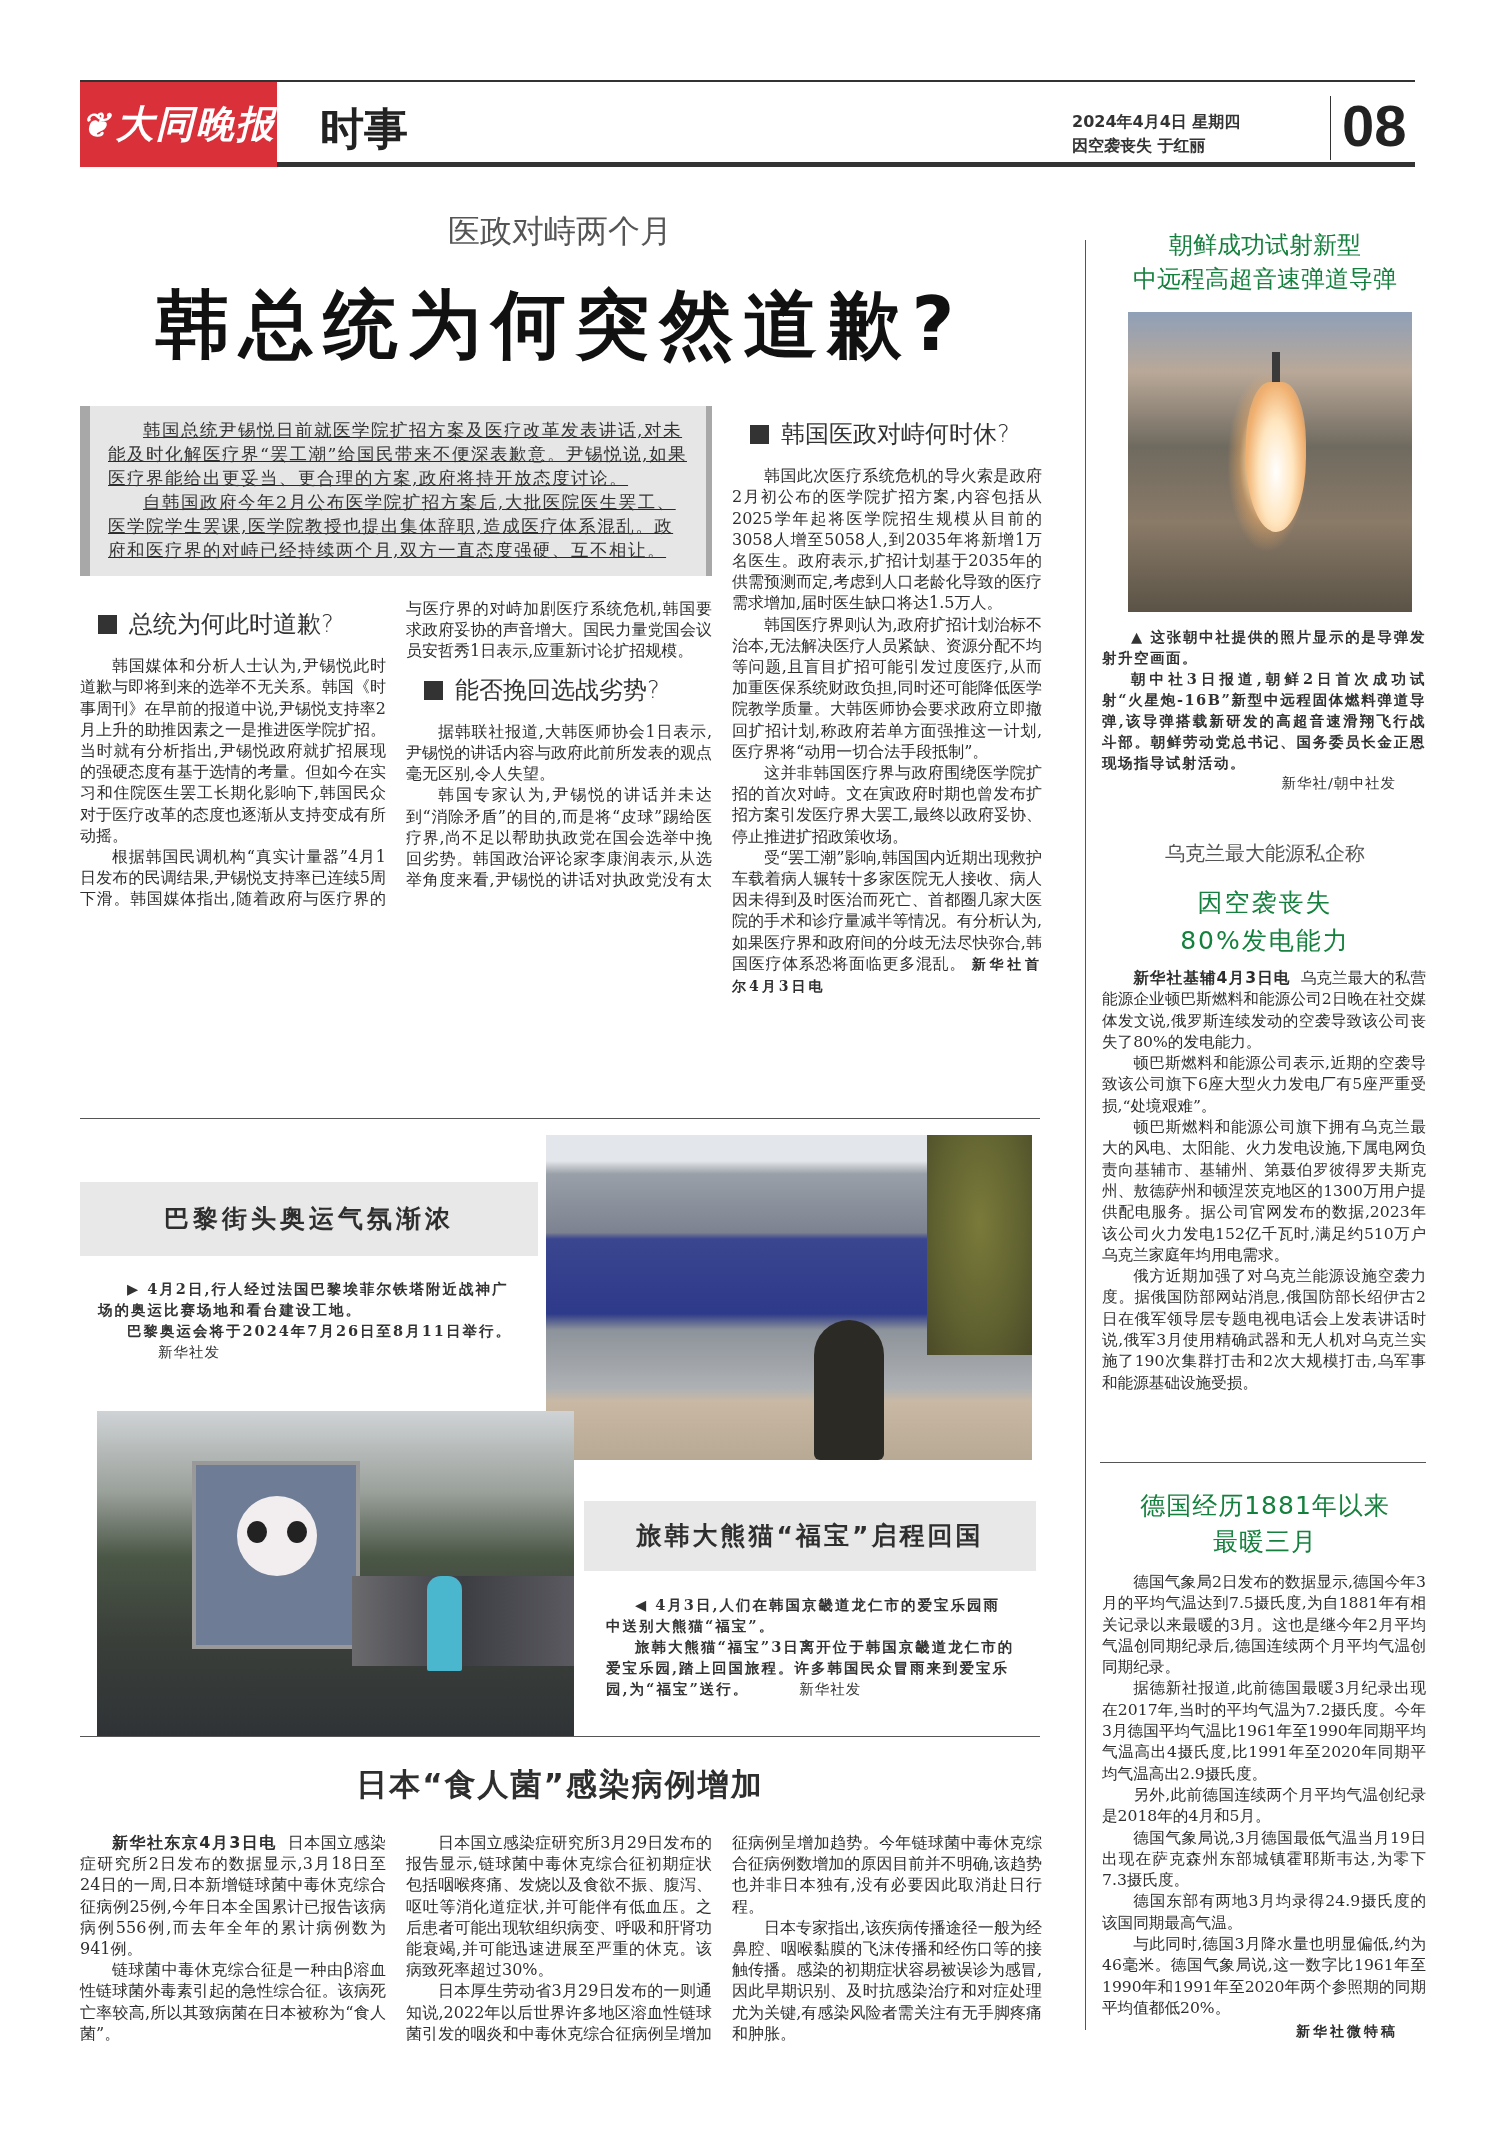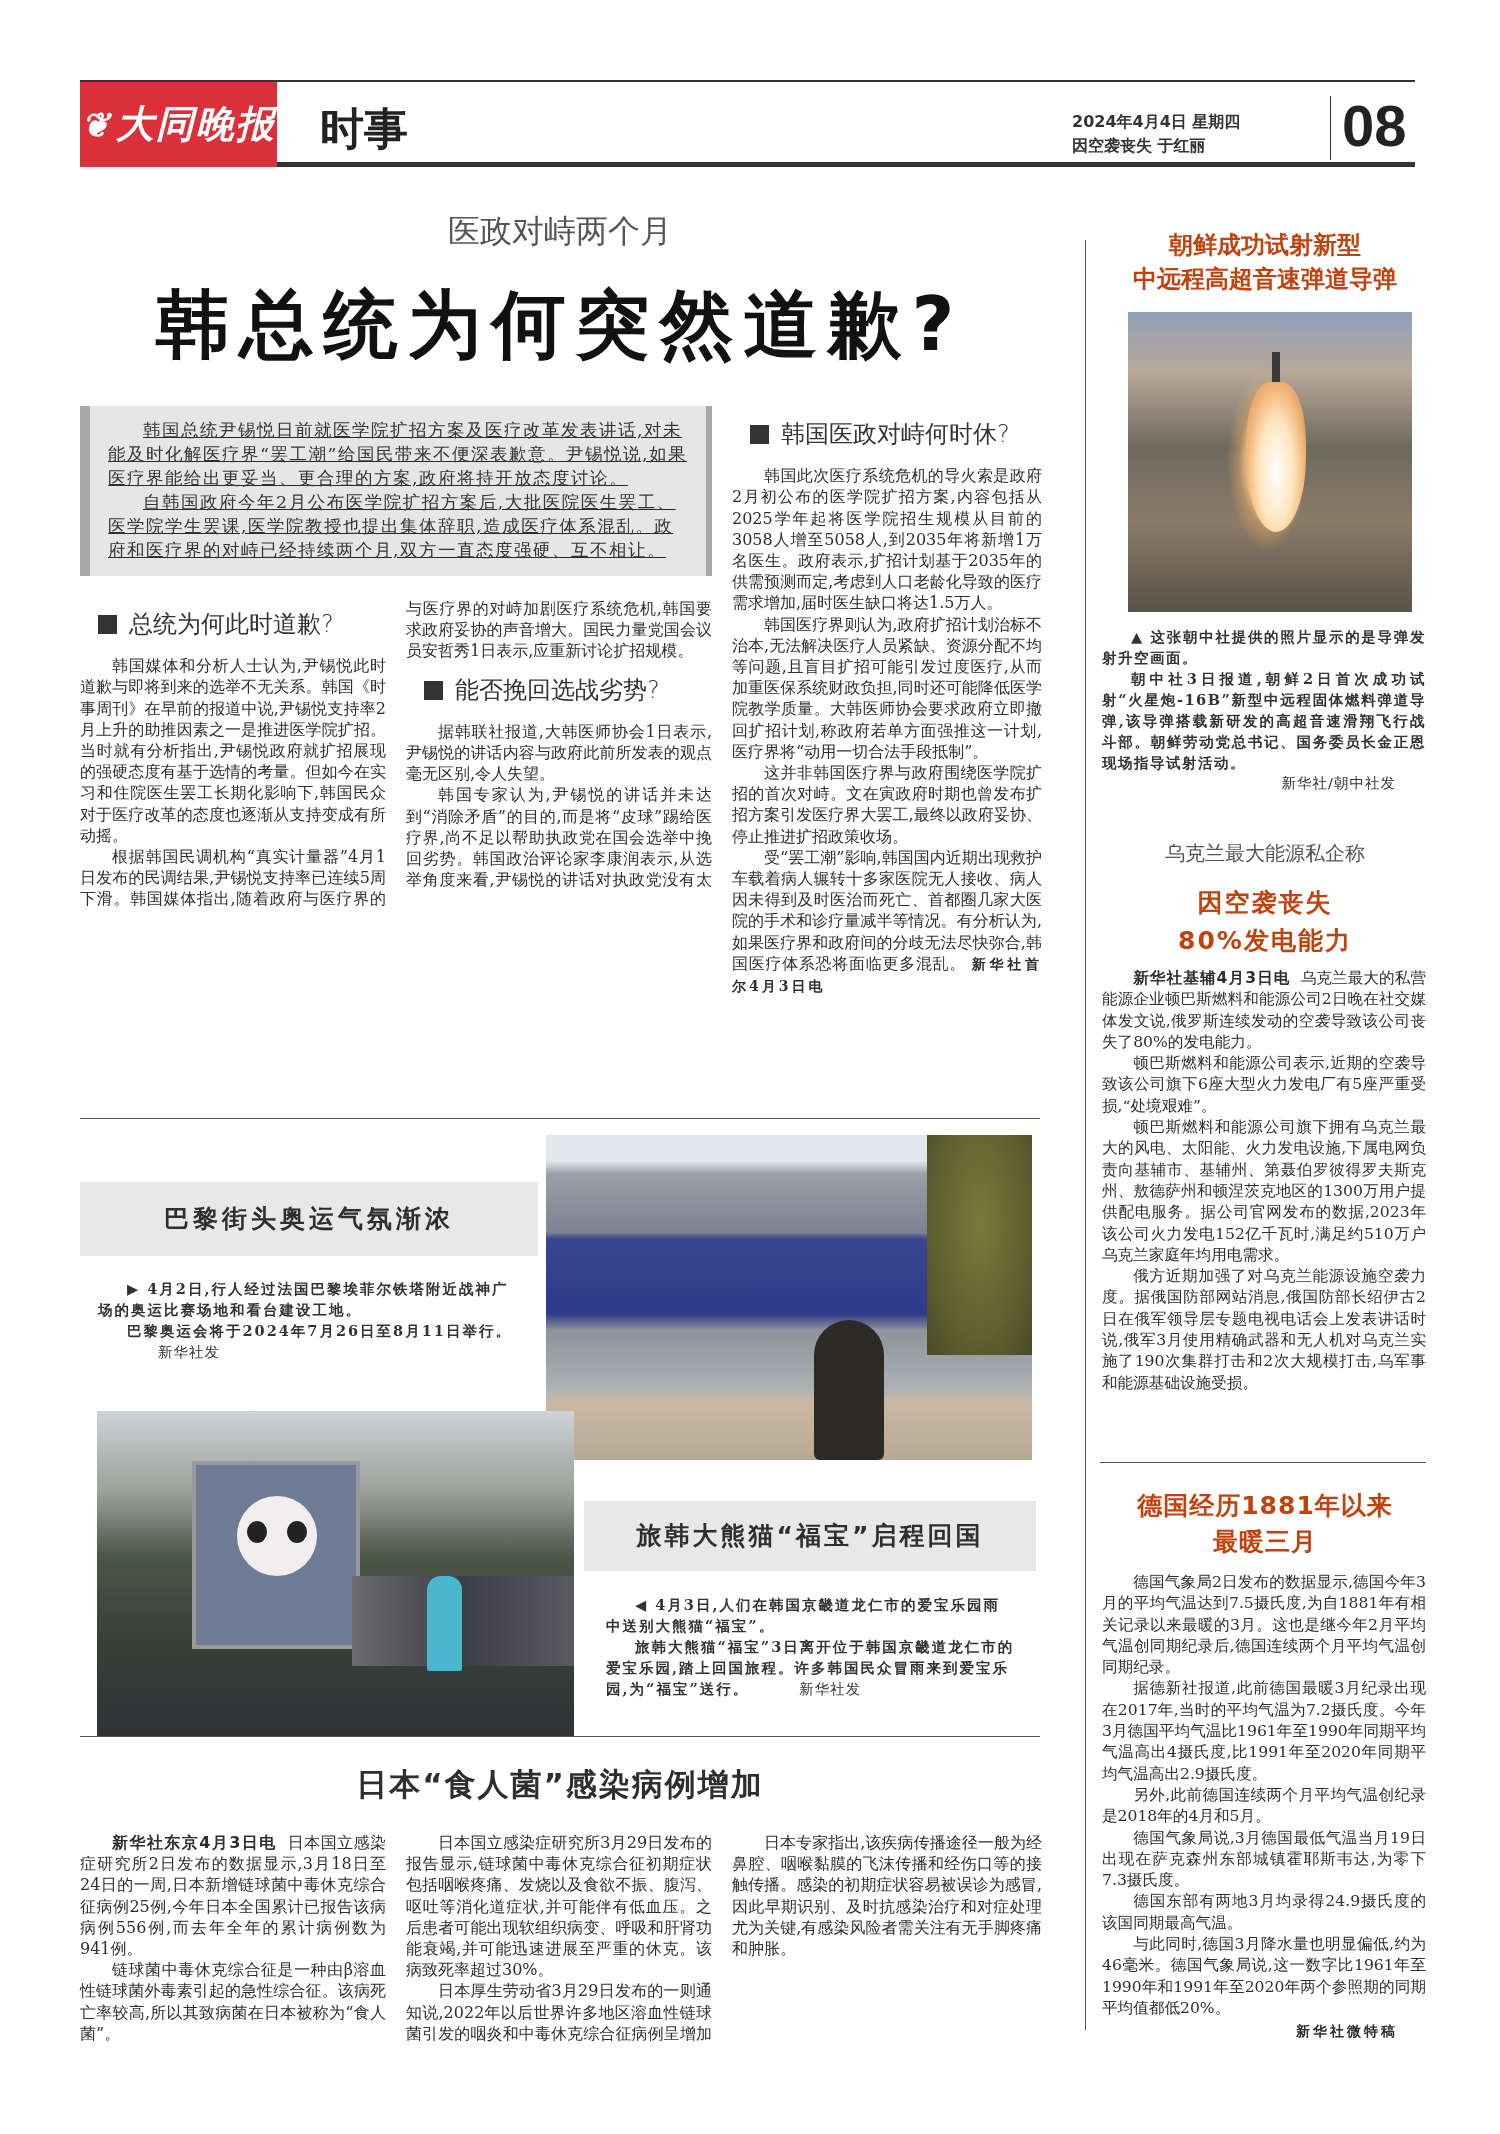--- a/index.html
+++ b/index.html
@@ -31,21 +31,21 @@
   .col p { margin:0; text-indent:2em; }
   .subhead { font-family:"DejaVu Sans",sans-serif; font-size:24px; color:#333; font-weight:200; margin:18px 0 20px 18px; display:flex; align-items:center; }
   .subhead .sq { display:inline-block; width:19px; height:19px; background:#333; margin-right:12px; }
   .dateline { font-family:"DejaVu Sans",sans-serif; font-weight:bold; letter-spacing:1px; }
   .byline-sig { font-size:14px; letter-spacing:3px; font-weight:bold; }
 
   .vrule { left:1085px; top:240px; width:1px; height:1790px; background:#555; }
   .hrule { position:absolute; height:1px; background:#555; }
 
   
-  .rc-title { position:absolute; left:1100px; width:330px; text-align:center; font-family:"DejaVu Sans",sans-serif; font-weight:bold; color:#c2410c; }
+  .rc-title { position:absolute; left:1100px; width:330px; text-align:center; font-family:"DejaVu Sans",sans-serif; font-weight:normal; color:#15803d; }
   .rc-body { position:absolute; left:1102px; width:324px; font-size:15.6px; line-height:21.3px; color:#2e2e2e; text-align:justify; }
   .rc-body p { margin:0; text-indent:2em; }
   .caption { font-size:14.5px; line-height:21px; letter-spacing:1.5px; font-weight:bold; color:#333; }
 
   
   .photo { position:absolute; overflow:hidden; }
   .ph-missile { left:1128px; top:312px; width:284px; height:300px;
     background: radial-gradient(ellipse 40px 90px at 49% 50%, #fff7e0 0%, #ffd9a0 40%, rgba(255,180,100,0.4) 70%, transparent 100%),
                 linear-gradient(180deg,#8fa0b8 0%, #b9a898 20%, #6f6a5f 45%, #8a7a68 70%, #5a5346 100%); }
   .ph-missile .plume { position:absolute; left:118px; top:70px; width:60px; height:150px; border-radius:40% 40% 50% 50%;
@@ -205,14 +205,15 @@
 <div class="abs feature-title" style="left:80px; top:1764px; width:960px; font-size:31px; letter-spacing:2px;">日本“食人菌”感染病例增加</div>
 <div class="col" style="left:80px; top:1832px; width:306px;">
   <p><span class="dateline">新华社东京4月3日电</span>&nbsp;&nbsp;<span>日本国立感染症研究所2日发布的数据显示,3月18日至24日的一周,日本新增链球菌中毒休克综合征病例25例,今年日本全国累计已报告该病病例556例,而去年全年的累计病例数为941例。</span></p>
   <p>链球菌中毒休克综合征是一种由β溶血性链球菌外毒素引起的急性综合征。该病死亡率较高,所以其致病菌在日本被称为“食人菌”。</p>
 </div>
 <div class="col" style="left:406px; top:1832px; width:306px;">
   <p>日本国立感染症研究所3月29日发布的报告显示,链球菌中毒休克综合征初期症状包括咽喉疼痛、发烧以及食欲不振、腹泻、呕吐等消化道症状,并可能伴有低血压。之后患者可能出现软组织病变、呼吸和肝肾功能衰竭,并可能迅速进展至严重的休克。该病致死率超过30%。</p>
   <p style="height:64px; overflow:hidden;">日本厚生劳动省3月29日发布的一则通知说,2022年以后世界许多地区溶血性链球菌引发的咽炎和中毒休克综合征病例呈增加趋势。今年链球菌中毒休克综合征病例数增加的原因目前并不明确,该趋势也并非日本独有,没有必要因此取消赴日行程。</p>
 </div>
 <div class="col" style="left:732px; top:1832px; width:310px;">
+  <p style="text-indent:0;">征病例呈增加趋势。今年链球菌中毒休克综合征病例数增加的原因目前并不明确,该趋势也并非日本独有,没有必要因此取消赴日行程。</p>
   <p>日本专家指出,该疾病传播途径一般为经鼻腔、咽喉黏膜的飞沫传播和经伤口等的接触传播。感染的初期症状容易被误诊为感冒,因此早期识别、及时抗感染治疗和对症处理尤为关键,有感染风险者需关注有无手脚疼痛和肿胀。</p>
 </div>
 
 </body></html>

